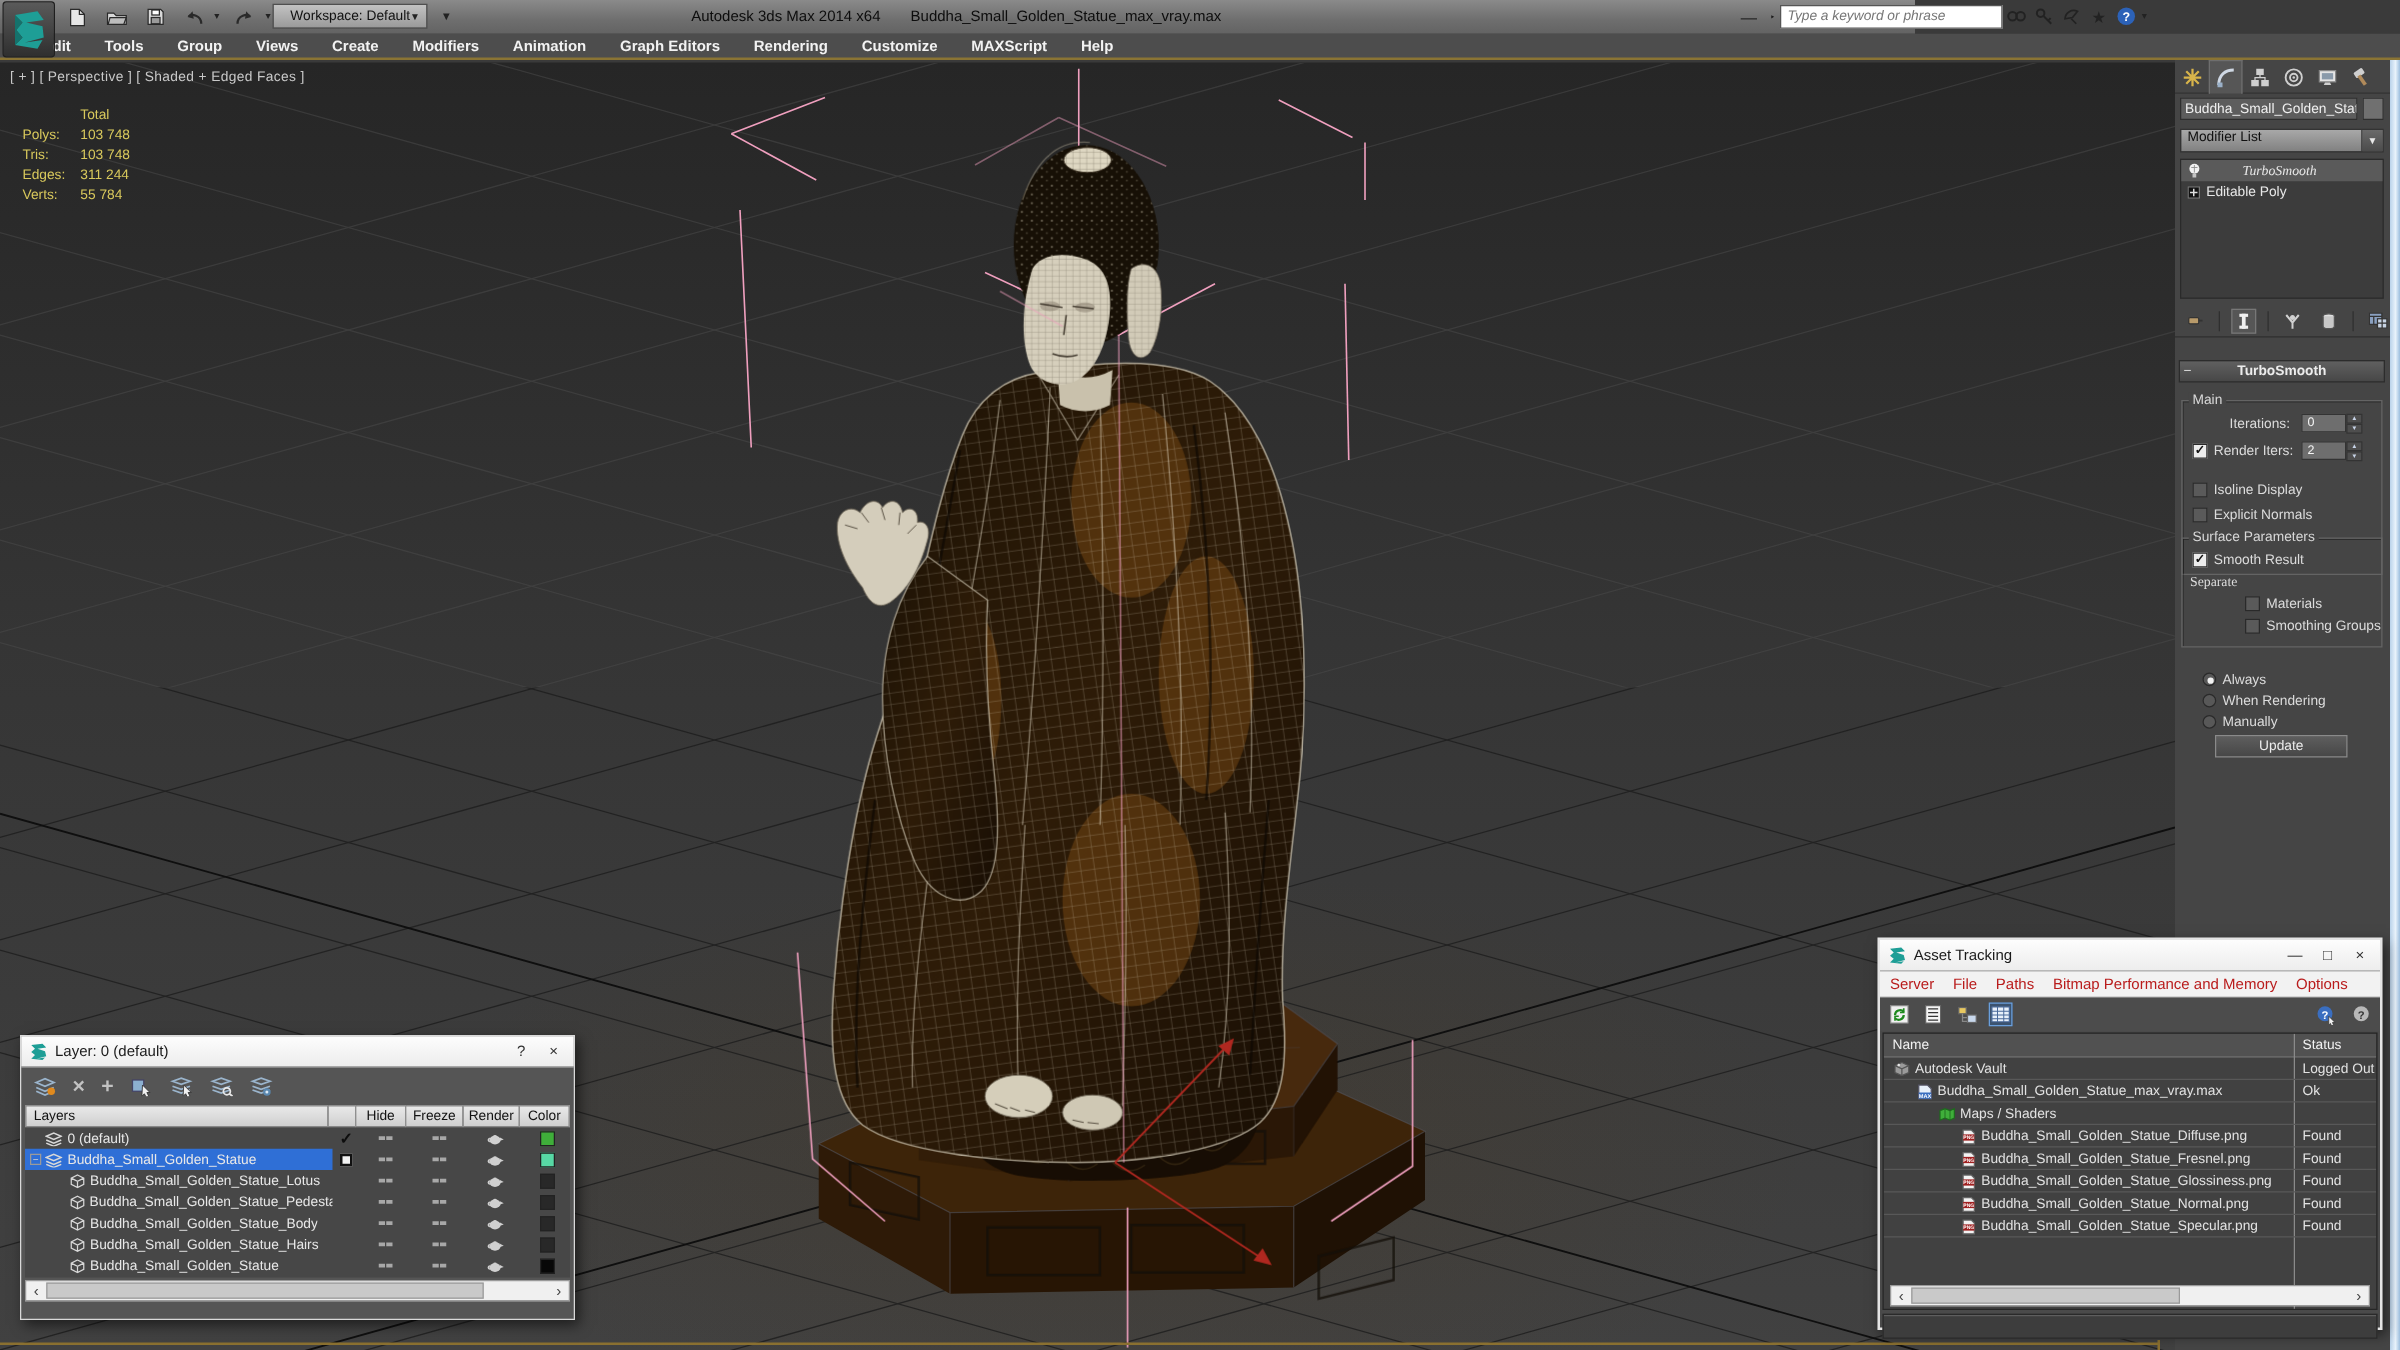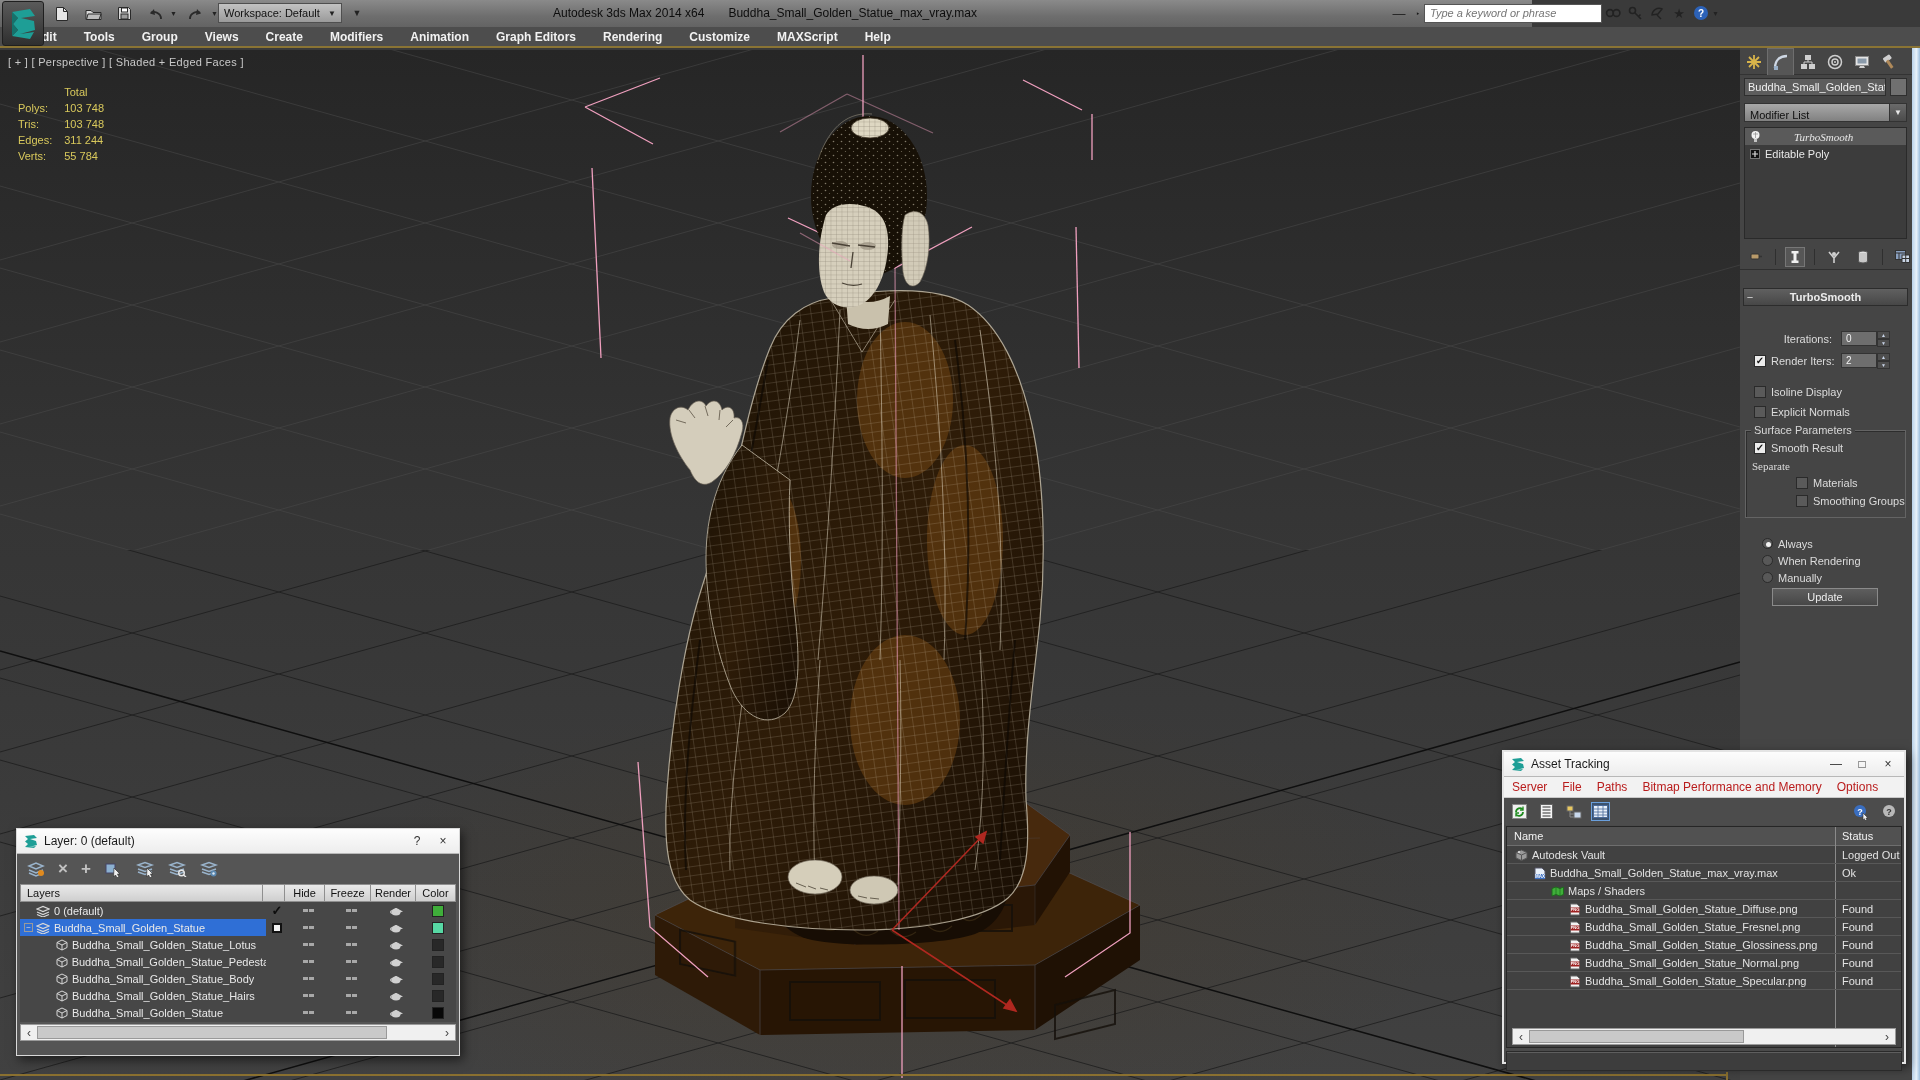--- a/index.html
+++ b/index.html
@@ -12,21 +12,21 @@
   .titlebar { left:0; top:0; width:1532px; height:27px;
     background:linear-gradient(#8a8a8a,#6e6e6e 60%,#636363); }
   .logo-btn { left:2px; top:1px; width:42px; height:45px; z-index:5;
     background:linear-gradient(#5a5a5a,#2f2f2f); border:1px solid #1f1f1f; border-radius:3px;
     display:flex; align-items:center; justify-content:center; }
   .qat { left:50px; top:2px; height:23px; display:flex; align-items:center; gap:7px; }
   .qat-btn { width:24px; height:22px; display:flex; align-items:center; justify-content:center; }
   .mini-drop { font-size:7px; color:#222; margin-left:-4px; }
   .workspace { left:218px; top:3px; width:124px; height:20px;
     background:linear-gradient(#c2c2c2,#9a9a9a); border:1px solid #4f4f4f;
-    display:flex; align-items:center; justify-content:space-between; padding:0 5px;
+    display:flex; align-items:center; justify-content:flex-end; padding:0 5px;
     font-size:11px; color:#111; }
   .ws-arrow { font-size:8px; color:#222; }
   .tbar-toggle { left:348px; top:5px; width:18px; height:16px; display:flex; align-items:center; justify-content:center;
     color:#222; font-size:9px; }
   .title-text { top:6px; left:553px; font-size:12px; color:#0d0d0d; display:flex; gap:24px; white-space:nowrap; }
   .search-wrap { left:1412px; top:3px; height:20px; display:flex; align-items:center; }
   .search-pre { width:12px; height:18px; display:flex; align-items:center; justify-content:center; color:#1a1a1a; font-size:9px; }
   .search-input { width:178px; height:19px; border:1px solid #555; background:#fff; font-style:italic;
     font-size:11px; color:#8a8a8a; padding:0 5px; font-family:"Liberation Sans",sans-serif; }
   .tb-ico { width:22px; height:20px; display:flex; align-items:center; justify-content:center; }
@@ -55,21 +55,21 @@
 
   
   .cmdpanel { left:1740px; top:48px; width:172px; height:1032px; background:#454545; color:#dcdcdc; font-size:11px; }
   .cp-tabs { left:0; top:0; width:172px; height:27px; display:flex; border-bottom:1px solid #333; }
   .cp-tab { width:27px; height:27px; display:flex; align-items:center; justify-content:center; }
   .cp-tab.sel { background:#565656; border:1px solid #6e6e6e; border-bottom:0; }
   .name-field { left:4px; top:30px; width:142px; height:18px; background:#5d5d5d; border:1px solid #2e2e2e;
     color:#f0f0f0; font-size:11px; padding:2px 3px; white-space:nowrap; overflow:hidden; }
   .obj-swatch { left:150px; top:30px; width:17px; height:18px; background:#707070; border:1px solid #2e2e2e; }
   .mod-combo { left:4px; top:55px; width:163px; height:19px; background:linear-gradient(#a8a8a8,#818181);
-    border:1px solid #333; display:flex; align-items:flex-end; }
+    border:1px solid #333; display:flex; align-items:flex-start; }
   .mod-combo .lab { flex:1; padding-left:5px; color:#0f0f0f; font-size:11px; }
   .mod-combo .dd { width:17px; height:17px; background:linear-gradient(#6a6a6a,#4b4b4b); border-left:1px solid #333;
     display:flex; align-items:center; justify-content:center; color:#e8e8e8; font-size:8px; }
   .stack-box { left:4px; top:79px; width:163px; height:112px; background:#3c3c3c; border:1px solid #2a2a2a; }
   .stack-row { height:17px; display:flex; align-items:center; gap:5px; padding-left:5px; color:#e8e8e8; }
   .stack-row.cur { background:#5a5a5a; }
   .stack-row.cur .stk-name { font-style:italic; font-family:"Liberation Serif",serif; margin-left:28px; }
   .footer-icons { left:0; top:196px; width:172px; height:26px; display:flex; align-items:center; gap:9px;
     padding-left:6px; border-bottom:1px solid #2f2f2f; }
   .fi { width:20px; height:20px; display:flex; align-items:center; justify-content:center; }
@@ -562,20 +562,23 @@
             <path d="M7 8.5 h7.5 M10.7 5 v7.5" stroke="#333"></path>
           </svg>
       </span>
     </div>
 
     <div class="abs rollout-hdr">
       <span class="minus">−</span>
       <span class="rtitle">TurboSmooth</span>
     </div>
 
+    <div class="grp" style="left:5px; top:272px; width:161px; height:140px;">
+      <span class="grp-label">Main</span>
+    </div>
     <div class="cp-row" style="left:14px; top:283px; width:150px; justify-content:flex-end; right:auto;">
       <span style="position:absolute; right:72px;">Iterations:</span>
       <span class="spin" style="position:absolute; right:14px;">
         <span class="fld">0</span>
         <span class="btns">
             <span>▲</span>
             <span>▼</span>
           </span>
       </span>
     </div>

